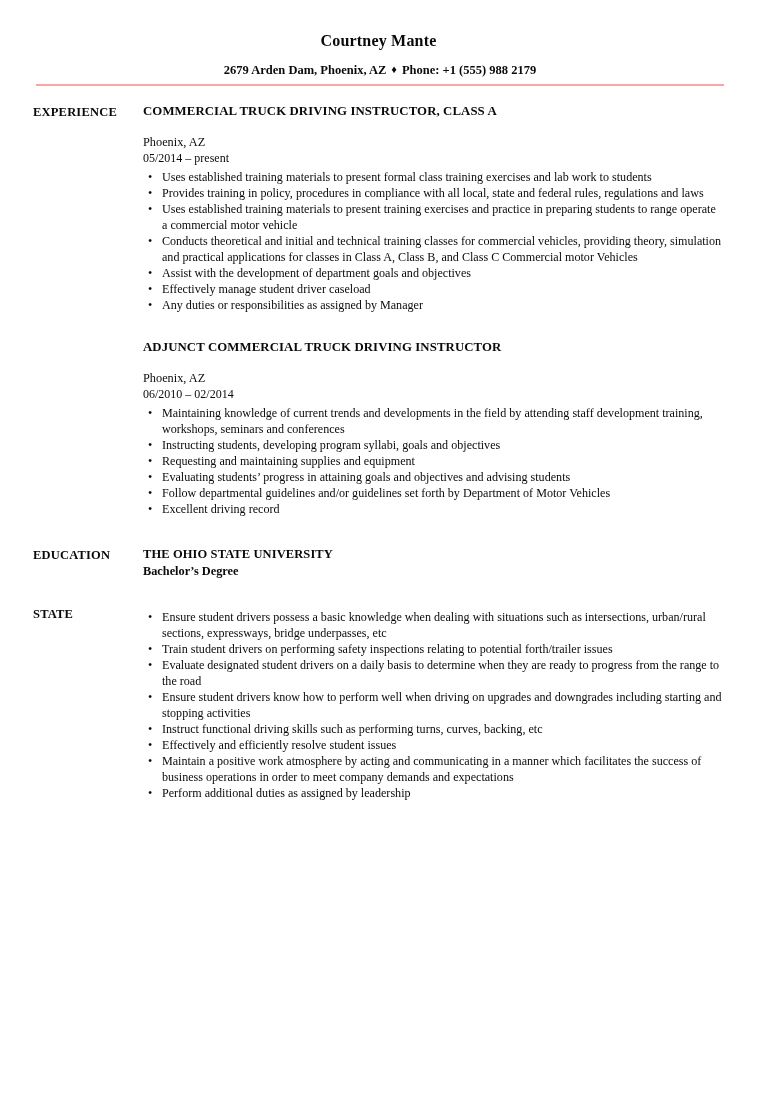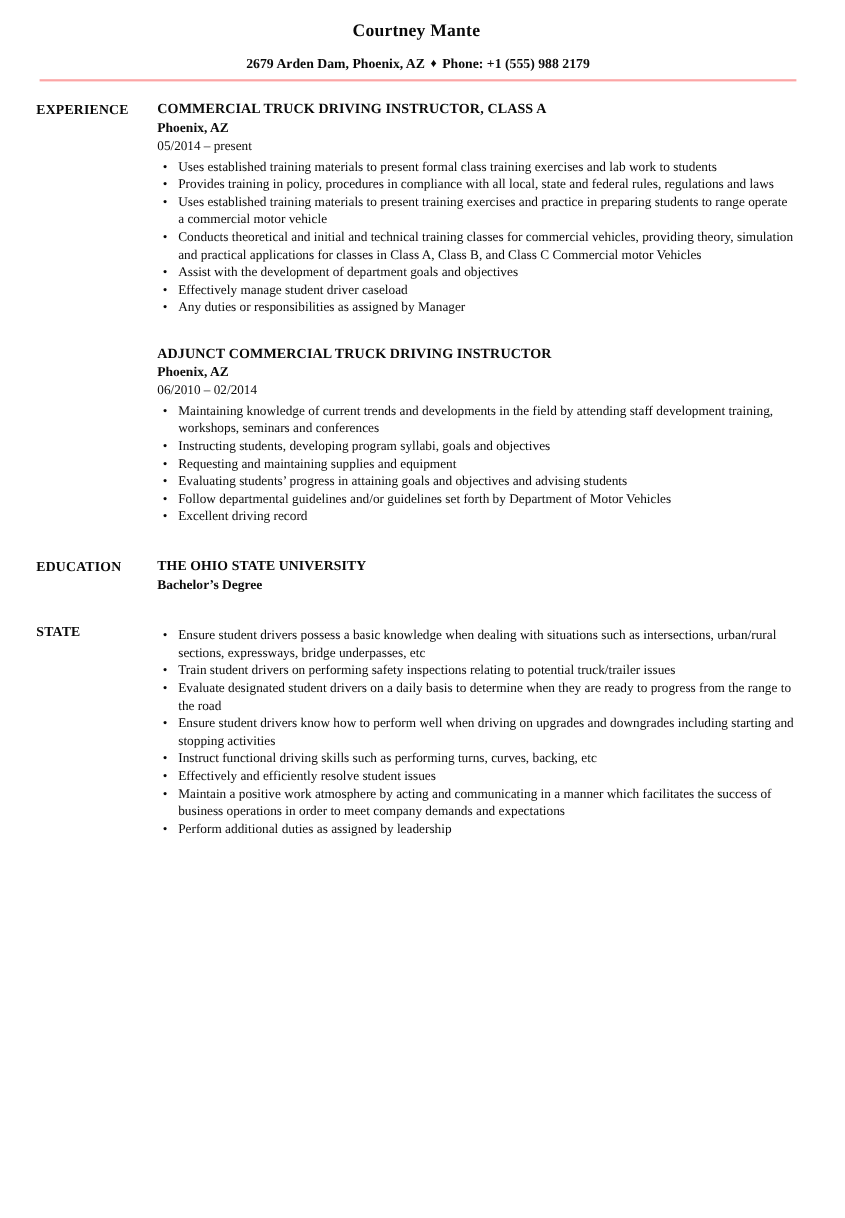--- a/index.html
+++ b/index.html
@@ -8,21 +8,21 @@
     width: 768px;
     height: 1107px;
     font-family: "Liberation Serif", serif;
     color: #0a0a0a;
     overflow: hidden;
   }
   .page {
     width: 768px;
     height: 1107px;
     background: #ffffff;
-    padding: 20px 44px 0 33px;
+    padding: 32px 44px 0 33px;
   }
 
   
   .name {
     text-align: center;
     font-weight: bold;
     font-size: 16px;
     letter-spacing: 0.2px;
   }
   .contact-line {
@@ -58,23 +58,23 @@
   .section-education  { margin-top: 30px; }
   .section-skills     { margin-top: 27px; }
 
   
   .job-title {
     font-weight: bold;
     font-size: 12.8px;
     letter-spacing: 0.1px;
   }
   .job-location {
-    font-weight: bold;
+    font-weight: normal;
     font-size: 12.3px;
-    margin-top: 2px;
+    margin-top: 16px;
   }
   .job-dates {
     font-size: 12px;
     margin-top: 1px;
   }
   .job + .job { margin-top: 27px; }
 
   
   ul.bullets {
     list-style: none;
@@ -160,21 +160,21 @@
       <div class="school">THE OHIO STATE UNIVERSITY</div>
       <div class="degree">Bachelor’s Degree</div>
     </div>
   </div>
 
   <div class="section section-skills">
     <div class="section-label">STATE</div>
     <div class="section-content">
       <ul class="bullets skills-list">
         <li>Ensure student drivers possess a basic knowledge when dealing with situations such as intersections, urban/rural sections, expressways, bridge underpasses, etc</li>
-        <li>Train student drivers on performing safety inspections relating to potential truck/trailer issues</li>
+        <li>Train student drivers on performing safety inspections relating to potential forth/trailer issues</li>
         <li>Evaluate designated student drivers on a daily basis to determine when they are ready to progress from the range to the road</li>
         <li>Ensure student drivers know how to perform well when driving on upgrades and downgrades including starting and stopping activities</li>
         <li>Instruct functional driving skills such as performing turns, curves, backing, etc</li>
         <li>Effectively and efficiently resolve student issues</li>
         <li>Maintain a positive work atmosphere by acting and communicating in a manner which facilitates the success of business operations in order to meet company demands and expectations</li>
         <li>Perform additional duties as assigned by leadership</li>
       </ul>
     </div>
   </div>
 

